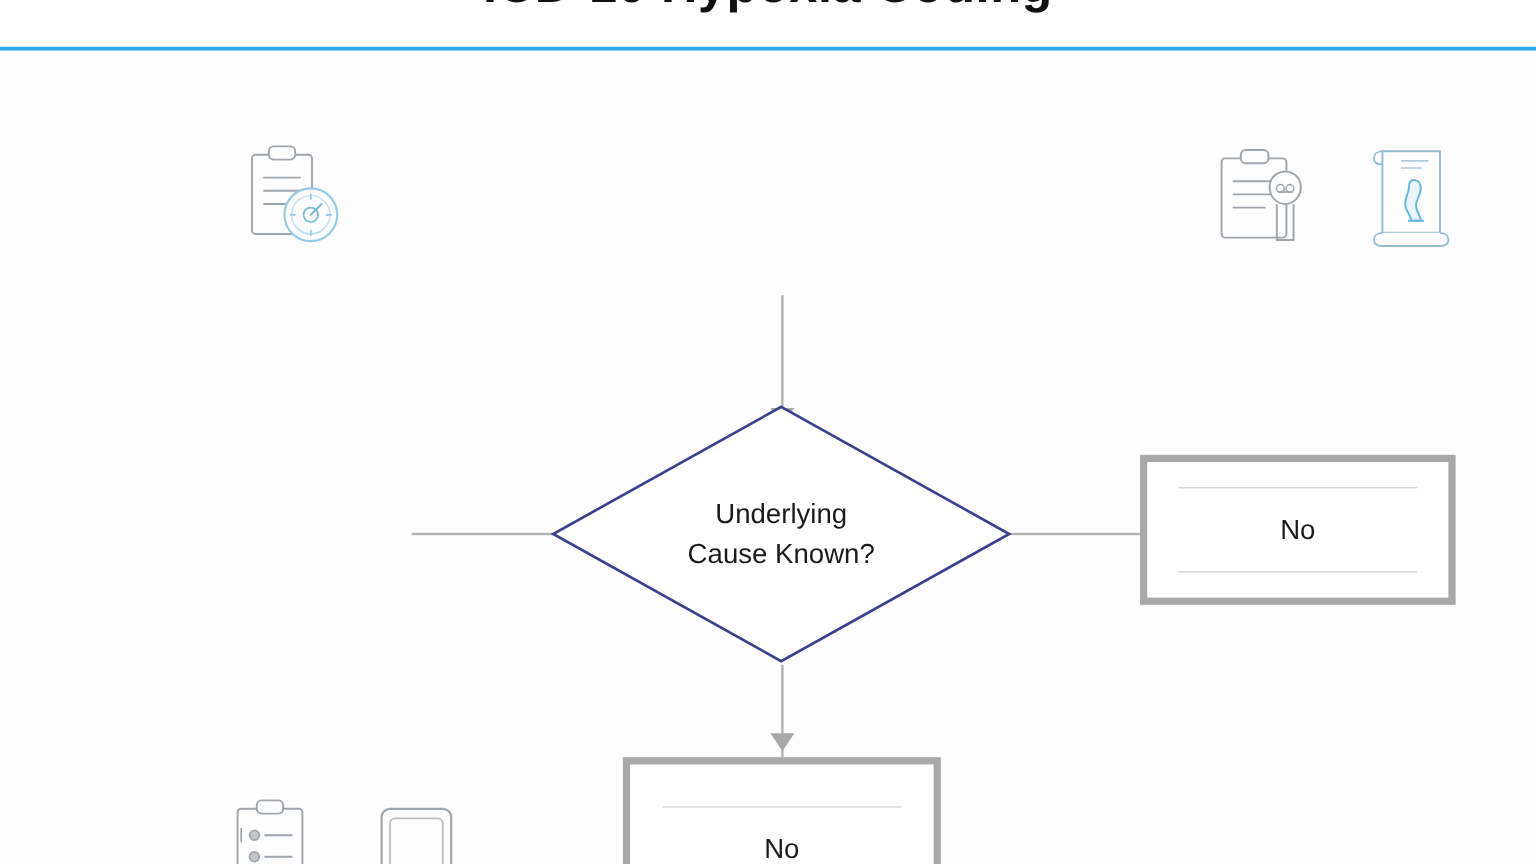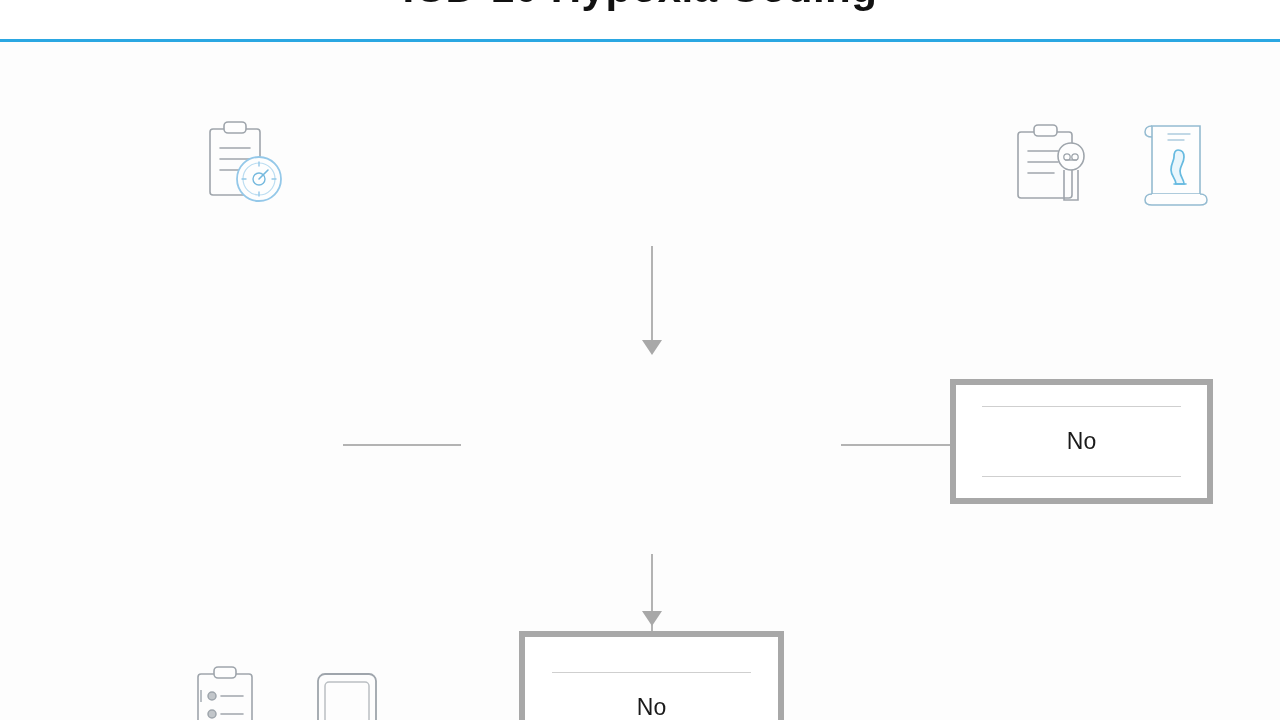--- a/index.html
+++ b/index.html
@@ -243,20 +243,27 @@
   <div class="arrow-down" style="left:642px; top:297px;"></div>
 
   <div class="conn conn-h" style="left:343px; top:401px; width:118px;"></div>
 
   <div class="conn conn-h" style="left:841px; top:401px; width:111px;"></div>
 
   <div class="conn conn-v" style="left:651px; top:511px; height:82px;"></div>
   <div class="arrow-down" style="left:642px; top:568px;"></div>
 
 
+  <div id="node-decision">
+    <svg viewBox="0 0 386 218">
+      <polygon points="193,3 383,109 193,215 3,109" fill="#ffffff" stroke="#3b3f8f" stroke-width="2.2"></polygon>
+    </svg>
+    <div id="decision-label">Underlying
+Cause Known?</div>
+  </div>
 
 
   <div class="node node-gray" id="node-no-right">
     <div class="gray-body">
       <div class="divider"></div>
       <div class="node-text">No</div>
       <div class="divider"></div>
     </div>
   </div>
 

